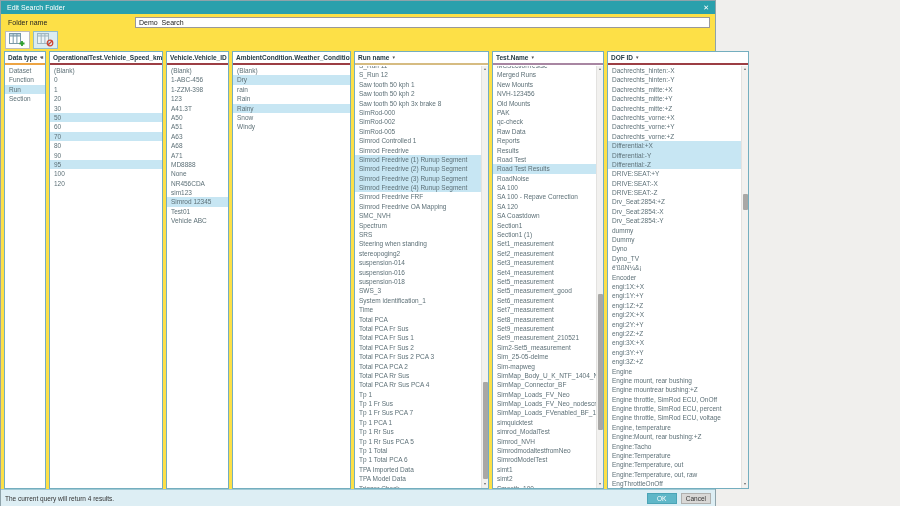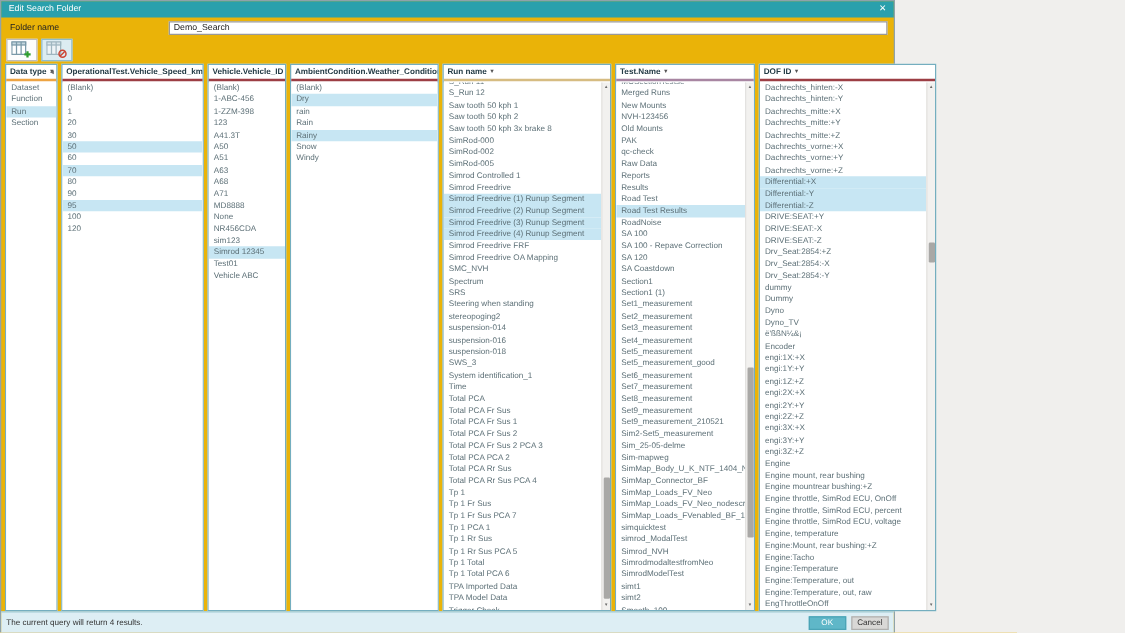--- a/index.html
+++ b/index.html
@@ -1,17 +1,17 @@
 <!DOCTYPE html>
 <html><head>
 <meta charset="utf-8">
 <style>
   *{box-sizing:border-box;margin:0;padding:0;font-family:"Liberation Sans",sans-serif}
   html,body{width:900px;height:506px;overflow:hidden;background:#f0efed}
-  .dialog{position:relative;width:716px;height:506px;background:#eab308;border:1px solid #8fa3aa}
+  .dialog{position:relative;width:716px;height:506px;background:#fde047;border:1px solid #8fa3aa}
 
   .titlebar{position:absolute;top:0;left:0;right:0;height:13px;background:#2aa0ac;color:#fff;
     font-size:7px;line-height:13px;padding-left:6px}
   .titlebar .close{position:absolute;right:6px;top:0;font-size:7px;line-height:13px;cursor:default}
 
   .folder-row{position:absolute;top:13px;left:0;right:0;height:17px;display:flex;align-items:center;padding:0 4px}
   .folder-row label{font-size:7px;color:#222;width:130px;padding-left:3px}
   .folder-row input{flex:1;height:11px;font-size:7px;border:1px solid #999;background:#fff;color:#222;padding:0 3px;margin-right:1px}
 
   .toolbar{position:absolute;top:30px;left:4px;height:19px;display:flex;gap:3px}

